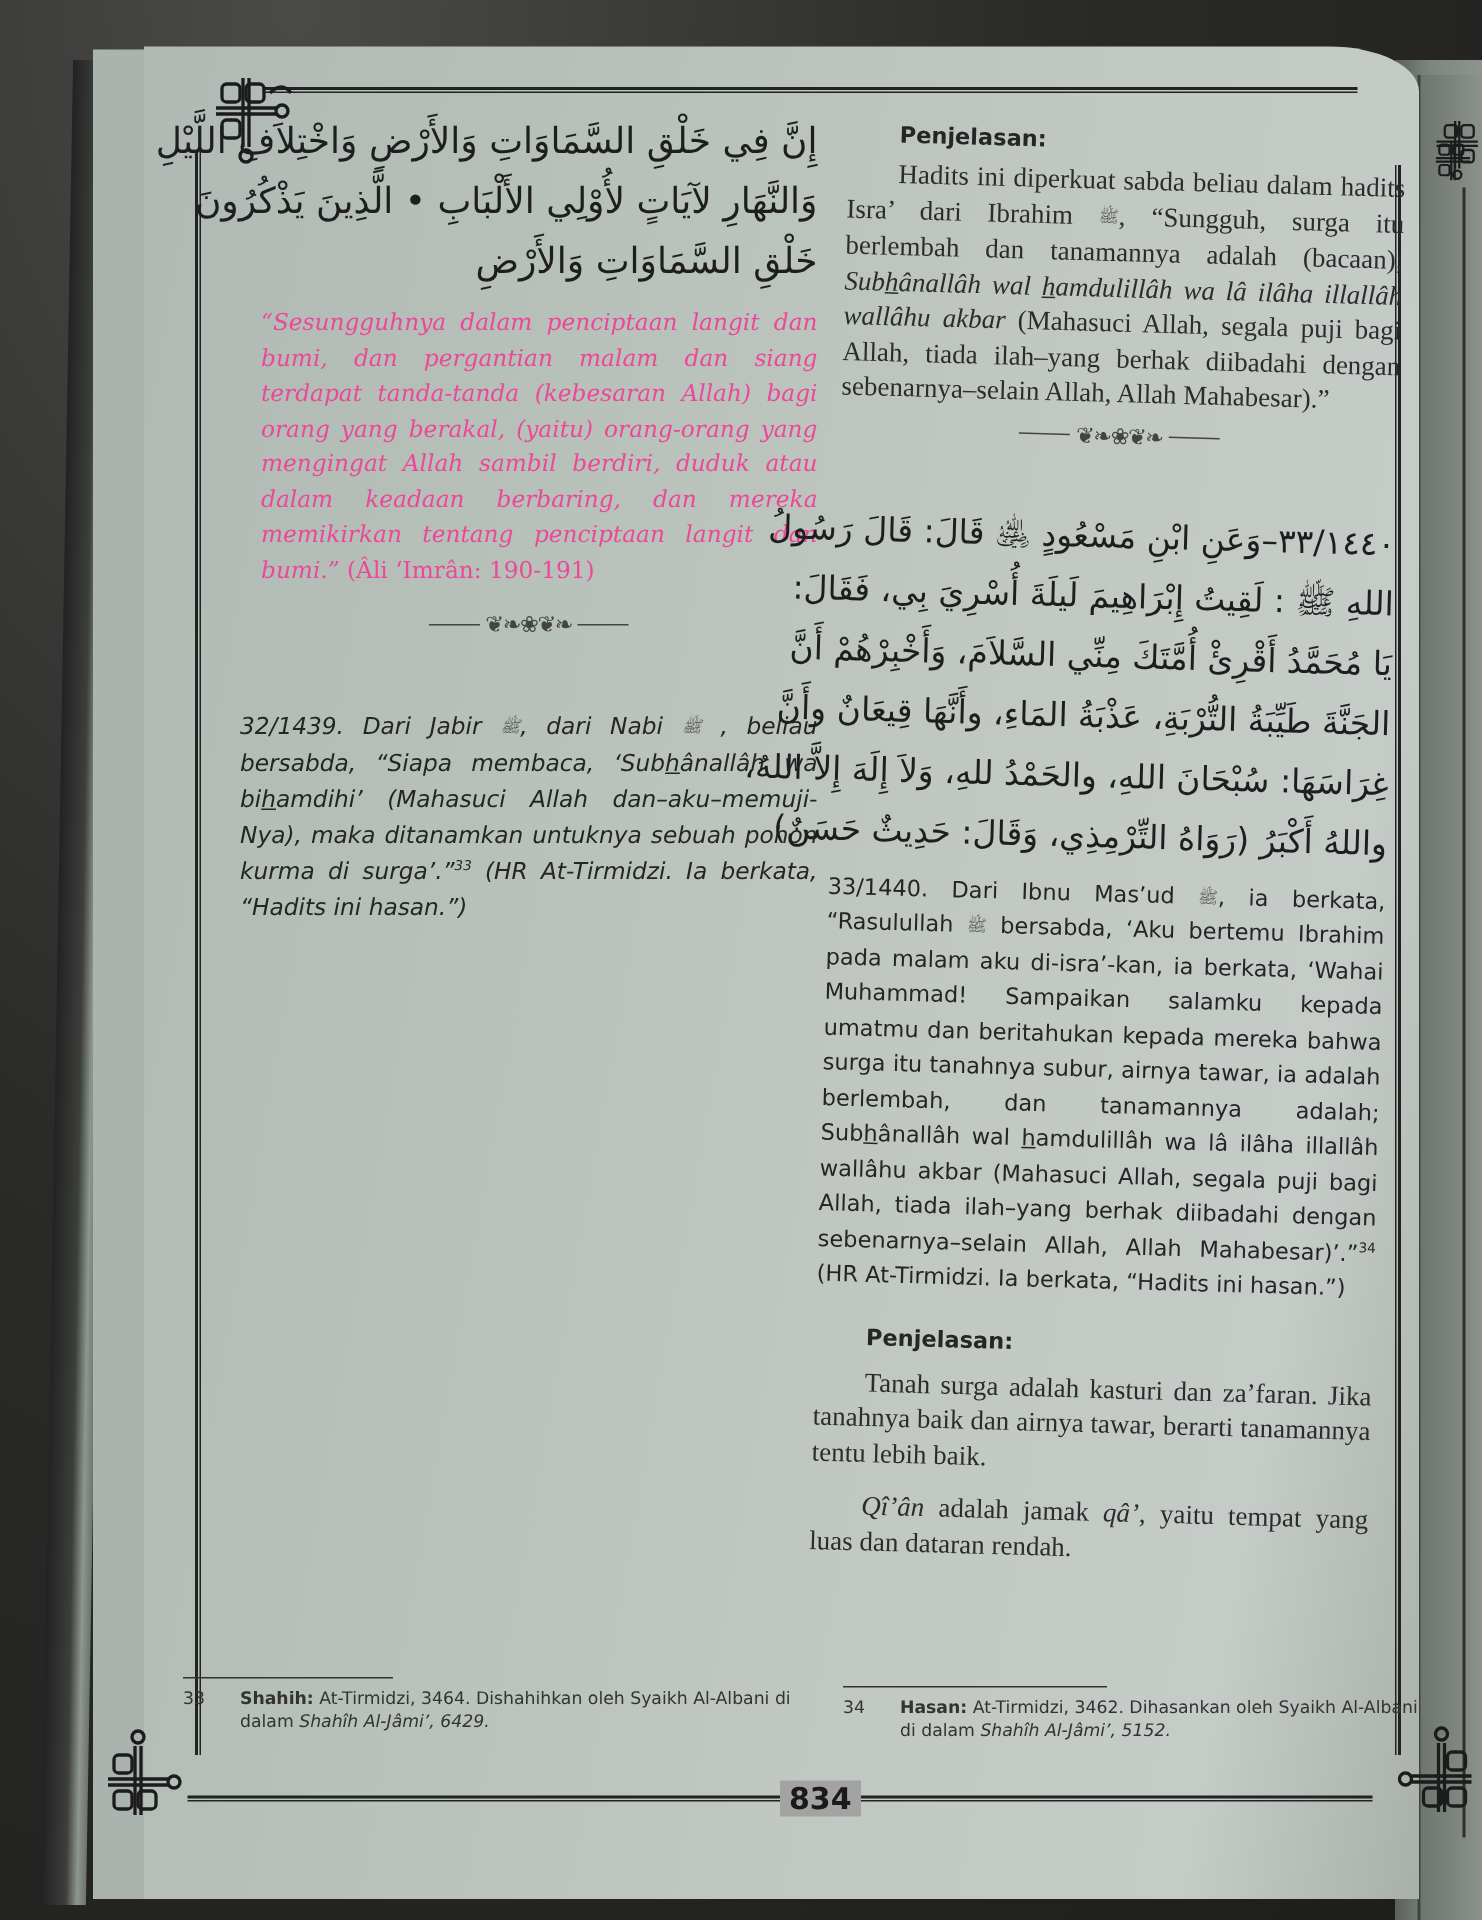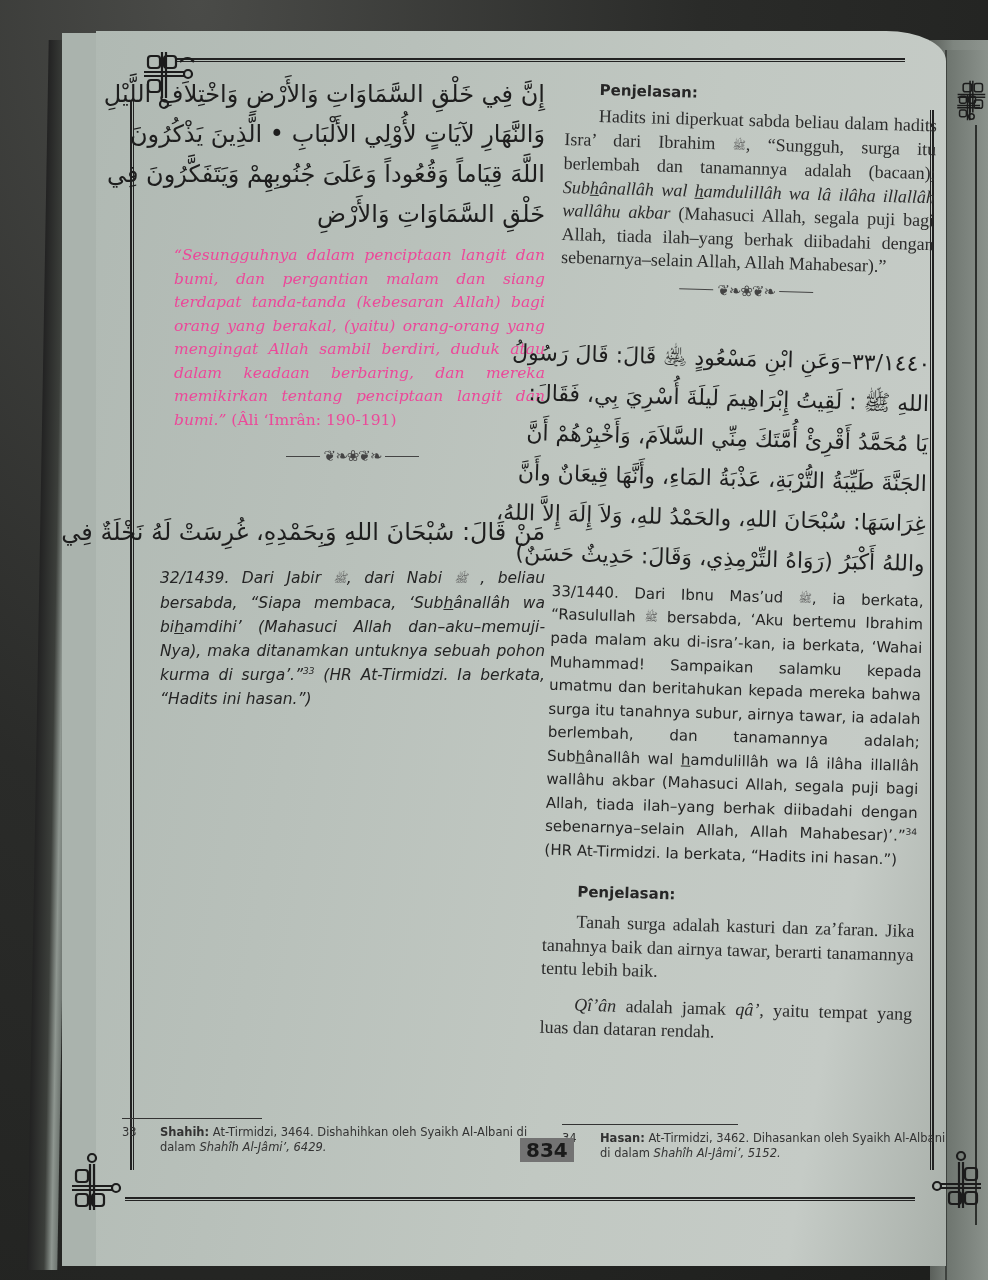--- a/index.html
+++ b/index.html
@@ -107,22 +107,22 @@
   sup { font-size: 9px; vertical-align: super; line-height: 0; }
   .footnote-rule { width: 140px; height: 1px; background: #333; margin-bottom: 6px; }
   .footnote {
     font-family: "DejaVu Sans", sans-serif; font-size: 11.5px; line-height: 15px; color: #333;
     display: flex;
   }
   .footnote .num { width: 38px; flex: none; }
   .footnote b { font-weight: bold; }
   .footnote i { font-style: italic; }
   .page-number {
-    position: absolute; left: 520px; top: 1138px; font-family: "DejaVu Sans", sans-serif;
-    font-weight: bold; font-size: 20px; color: #1a1a1a; background: #737373; padding: 0 6px;
+    position: absolute; left: 520px; top: 1187px; font-family: "DejaVu Sans", sans-serif;
+    font-weight: bold; font-size: 20px; color: #1a1a1a; background: #a3a3a3; padding: 0 6px;
   }
   .honorific { font-size: 11px; color: #555; vertical-align: middle; }
 </style>
 </head>
 <body>
 
 <div class="bg-texture"></div>
 <div class="book-side-left"></div>
 <div class="page-stack-left"></div>
 <div class="gutter-shadow"></div>
@@ -188,40 +188,38 @@
     <path d="M4 24 H44 M4 28 H44"></path>
     <path d="M22 4 V50 M26 4 V50"></path>
     <rect x="8" y="32" width="12" height="12" rx="3"></rect>
   </svg>
 </div>
 
 <div class="col col-left">
   <div class="arabic" style="margin-bottom:10px;">
     <span class="line">إِنَّ فِي خَلْقِ السَّمَاوَاتِ وَالأَرْضِ وَاخْتِلاَفِ اللَّيْلِ</span>
     <span class="line">وَالنَّهَارِ لآيَاتٍ لأُوْلِي الأَلْبَابِ • الَّذِينَ يَذْكُرُونَ</span>
-    <span class="line">اللَّهَ قِيَاماً وَقُعُوداً وَعَلَىَ جُنُوبِهِمْ وَيَتَفَكَّرُونَ فِي</span>
     <span class="line">خَلْقِ السَّمَاوَاتِ وَالأَرْضِ</span>
   </div>
 
   <div class="translation-italic" style="padding-left:14px; margin-bottom:14px;">
     <span>“Sesungguhnya dalam penciptaan langit dan bumi, dan pergantian malam dan siang terdapat tanda-tanda (kebesaran Allah) bagi orang yang berakal, (yaitu) orang-orang yang mengingat Allah sambil berdiri, duduk atau dalam keadaan berbaring, dan mereka memikirkan tentang penciptaan langit dan bumi.”</span>
     <span class="ref">(Âli ‘Imrân: 190-191)</span>
   </div>
 
   <div class="body-serif" style="padding-left:14px;">
   </div>
 
   <div class="divider" style="margin: 6px 0 46px;">
     <span class="rule"></span>
     <span class="flourish">❦❧❀❦❧</span>
     <span class="rule"></span>
   </div>
 
   <div class="arabic" style="margin-bottom:14px;">
-    <span class="line">مَنْ قَالَ: سُبْحَانَ اللهِ وَبِحَمْدِهِ، غُرِسَتْ لَهُ نَخْلَةٌ فِي</span>
   </div>
 
   <div class="body-sans" style="padding-left:0;font-style:italic;">
     <span>32/1439. Dari Jabir </span><span class="honorific">ﷺ</span><span>, dari Nabi </span><span class="honorific">ﷺ</span><span> , beliau bersabda, “Siapa membaca, ‘Sub</span><span class="u">h</span><span>ânallâh wa bi</span><span class="u">h</span><span>amdihi’ (Mahasuci Allah dan–aku–memuji-Nya), maka ditanamkan untuknya sebuah pohon kurma di surga’.”</span><sup>33</sup><span> (HR At-Tirmidzi. Ia berkata, “Hadits ini hasan.”)</span>
   </div>
 </div>
 
 <div style="position:absolute; left:122px; top:1118px; width:420px;">
   <div class="footnote-rule"></div>
   <div class="footnote">

